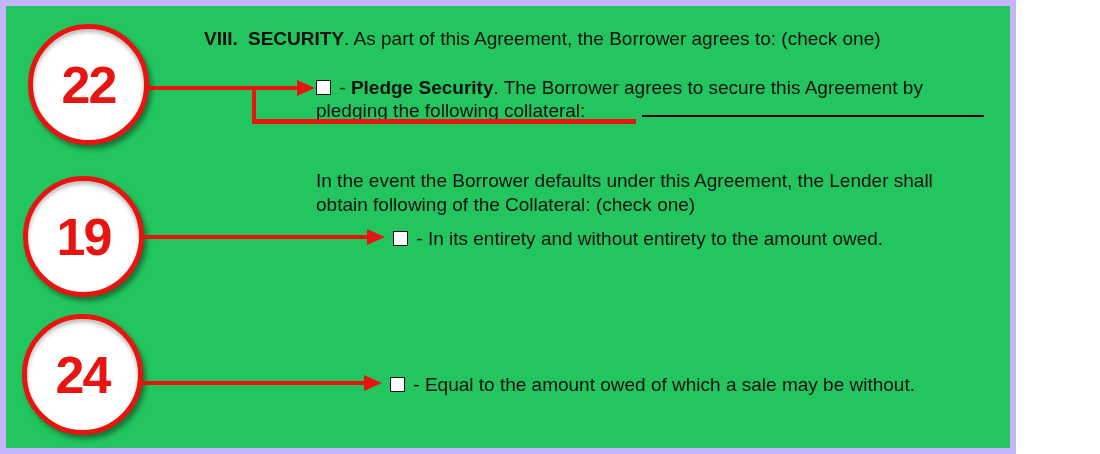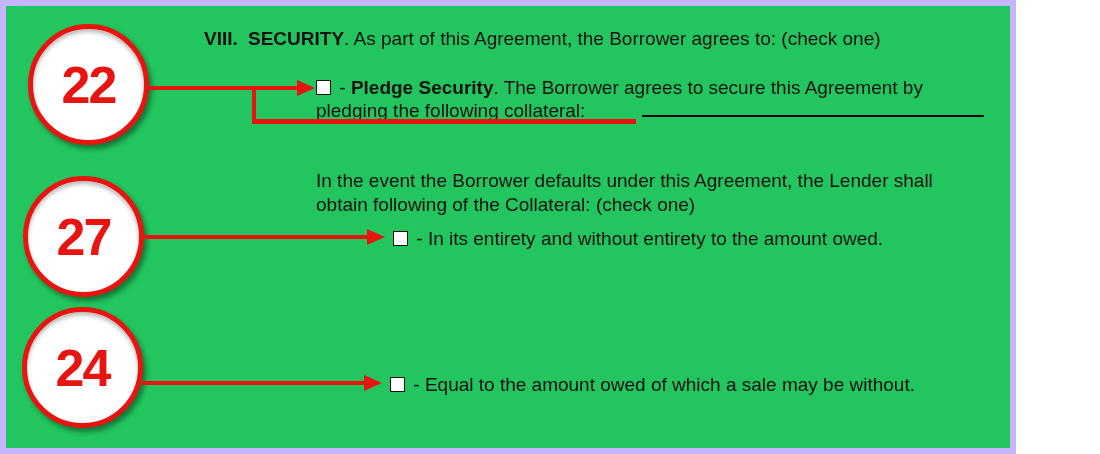--- a/index.html
+++ b/index.html
@@ -91,24 +91,24 @@
 
   <div class="callout" style="left:22px;top:18px;">
     <span class="num">22</span>
   </div>
   <div class="hline" style="left:138px;top:80px;width:155px;"></div>
   <div class="ahead" style="left:291px;top:74px;"></div>
   <div class="vline" style="left:246px;top:80px;height:38px;"></div>
   <div class="redline" style="left:246px;top:113px;width:384px;"></div>
 
   <div class="callout" style="left:17px;top:170px;">
-    <span class="num">27</span>
+    <span class="num">19</span>
   </div>
   <div class="hline" style="left:137px;top:229px;width:226px;"></div>
   <div class="ahead" style="left:361px;top:223px;"></div>
 
-  <div class="callout" style="left:16px;top:301px;">
+  <div class="callout" style="left:16px;top:308px;">
     <span class="num">24</span>
   </div>
   <div class="hline" style="left:136px;top:375px;width:224px;"></div>
   <div class="ahead" style="left:358px;top:369px;"></div>
 
 </div>
 
 </body></html>

